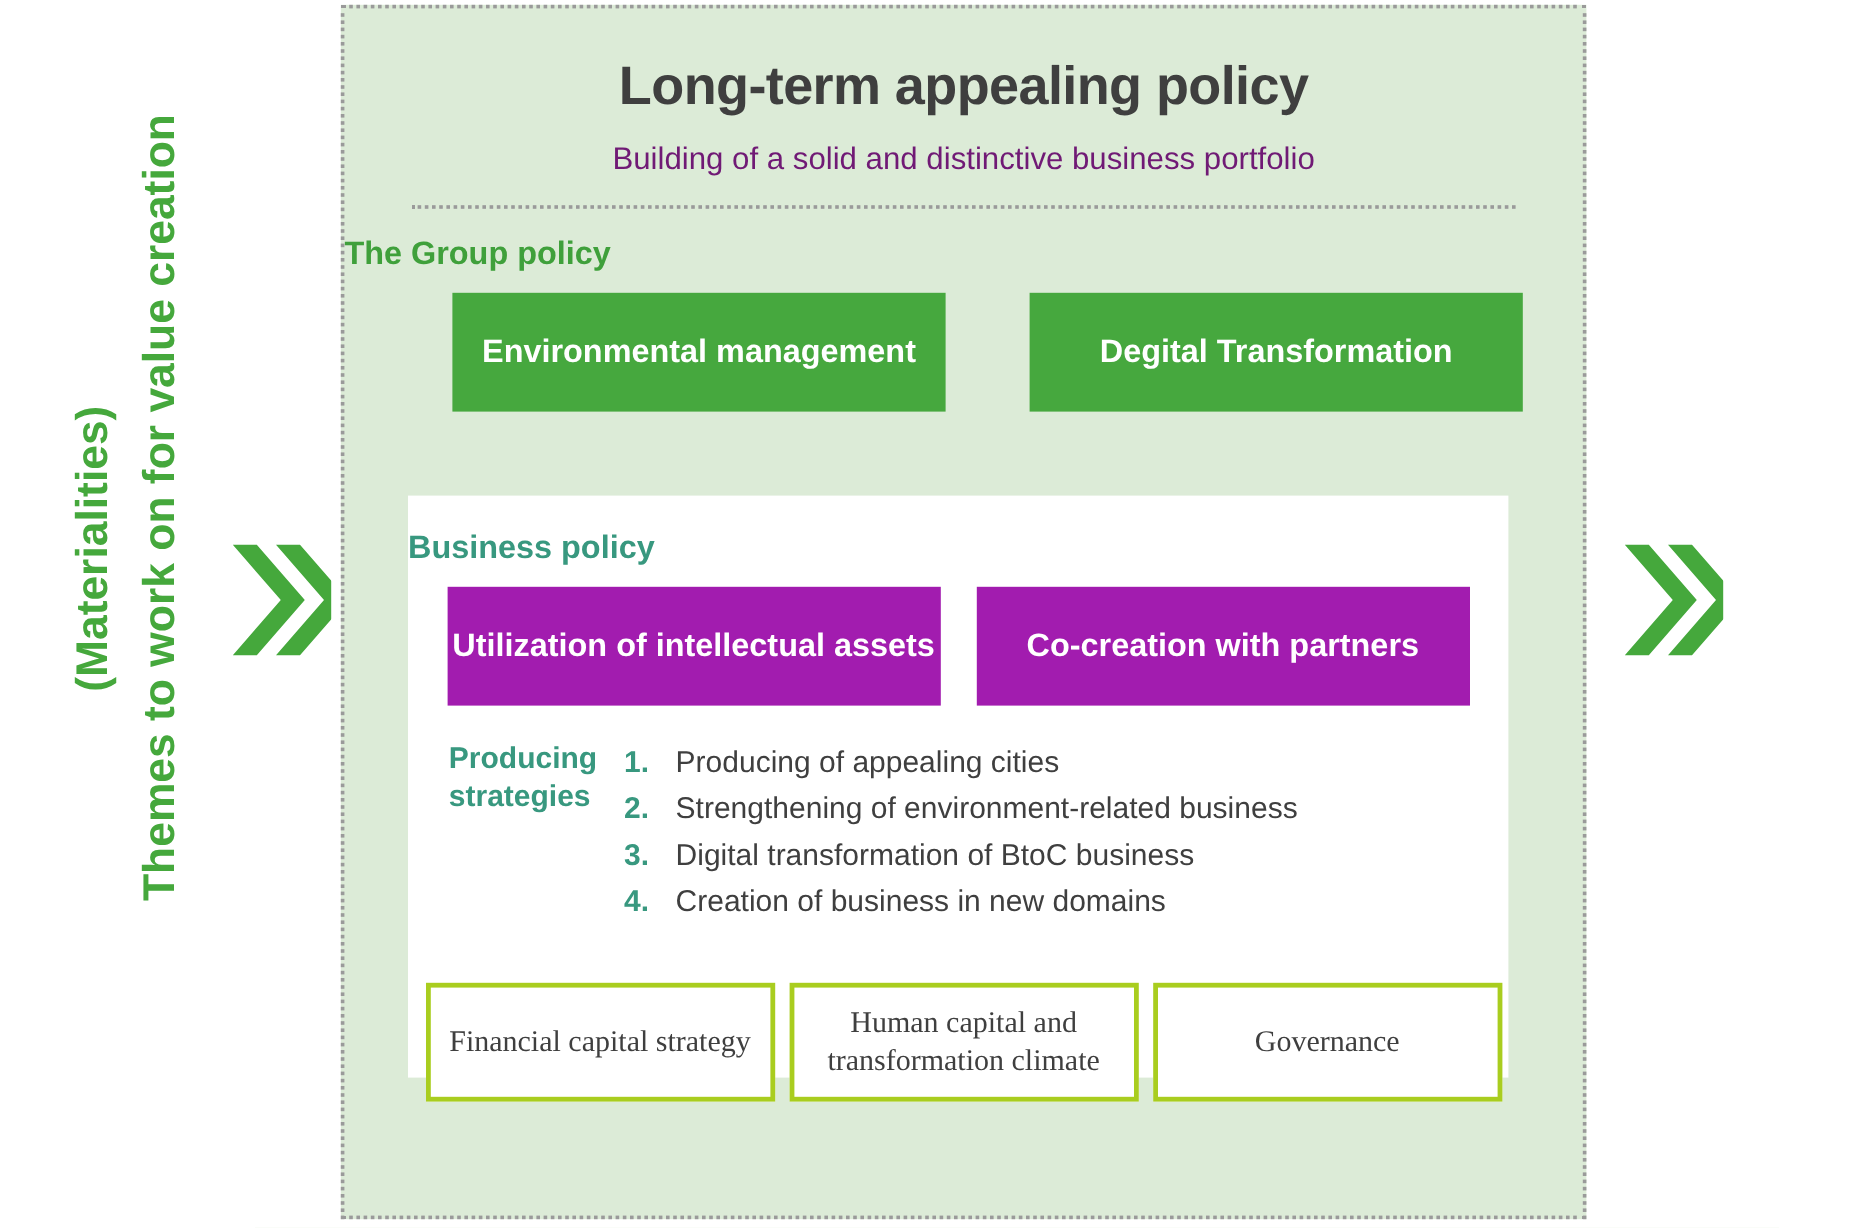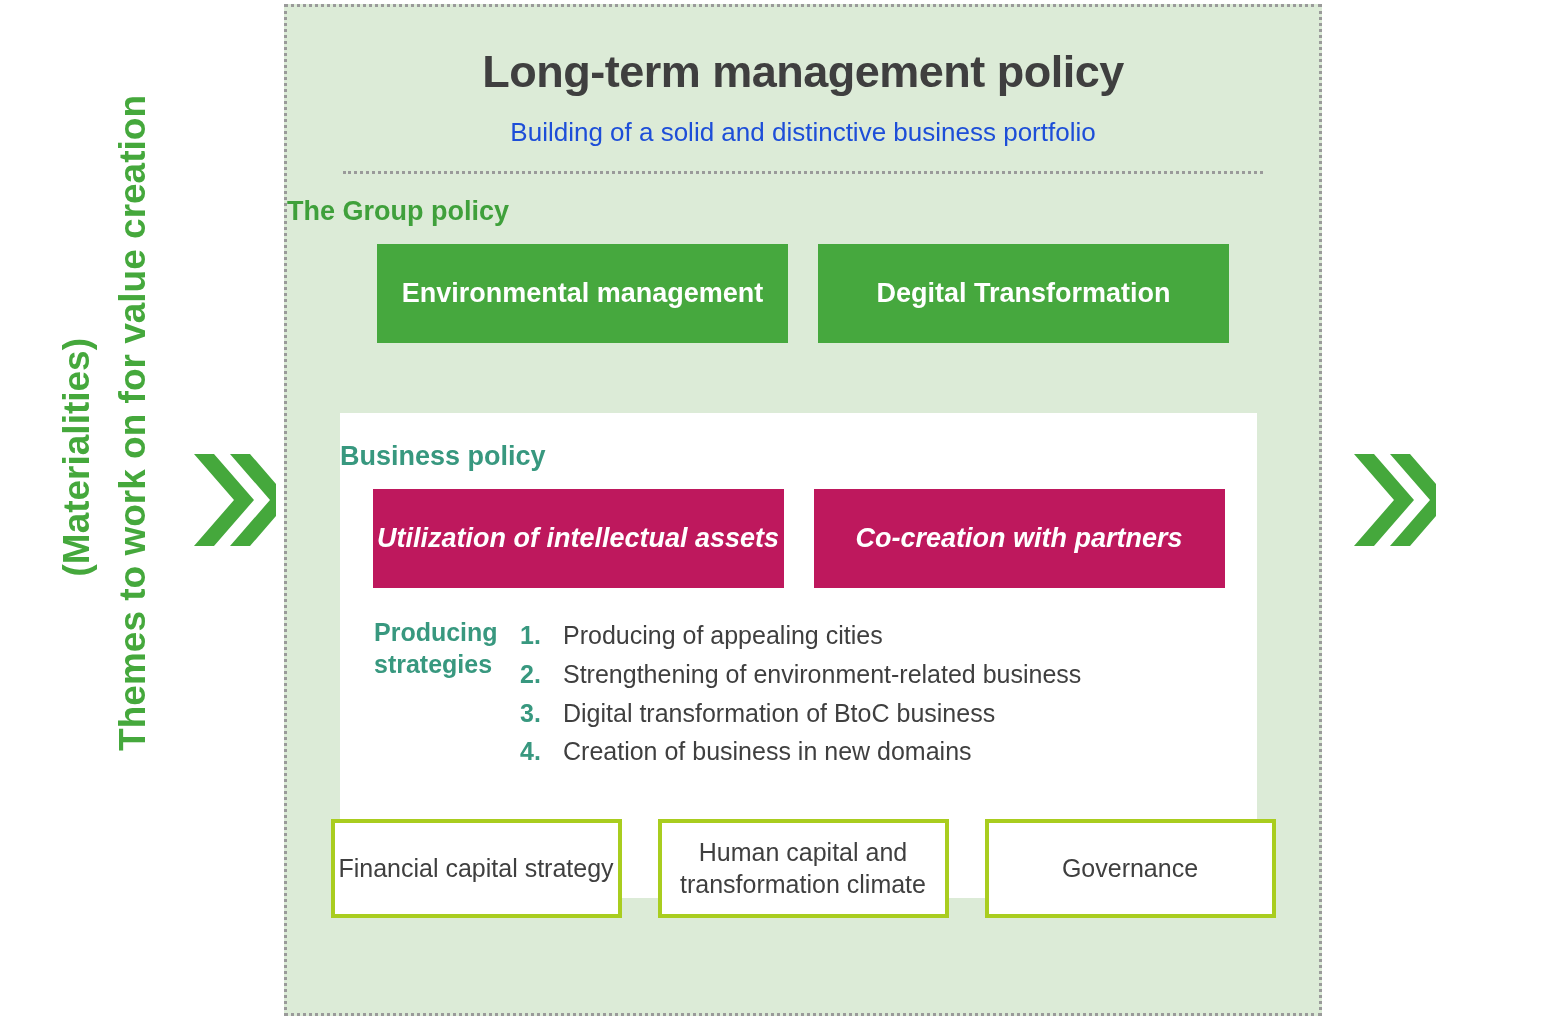--- a/index.html
+++ b/index.html
@@ -76,21 +76,21 @@
   }
   .main-title {
     font-size: 45px;
     font-weight: bold;
     color: #3f3f3f;
     letter-spacing: -0.5px;
     line-height: 1.1;
   }
   .sub-title {
     font-size: 26px;
-    color: #1d4ed8;
+    color: #701a75;
     margin-top: 21px;
     line-height: 1.1;
   }
 
   .divider {
     margin: 25px 56px 0 56px;
     border-top: 3px dotted #9a9a9a;
     height: 0;
   }
 
@@ -116,22 +116,22 @@
     display: flex;
     align-items: center;
     justify-content: center;
     text-align: center;
     color: #ffffff;
     font-size: 27px;
     font-weight: bold;
     line-height: 1.22;
     box-sizing: border-box;
   }
-  .box-green { background: #46a83e; }
-  .box-teal  { background: #be185d; font-style: italic; }
+  .box-green { background: #46a83e; margin-left: 40px; }
+  .box-teal  { background: #a21caf; }
 
   
   .white-panel {
     position: absolute;
     left: 53px;
     top: 406px;
     width: 917px;
     height: 485px;
     background: #ffffff;
     box-sizing: border-box;
@@ -175,22 +175,23 @@
   .strength-head {
     text-align: center;
     font-size: 28px;
     font-weight: bold;
     color: #3f3f3f;
     margin-top: 19px;
   }
   .bottom-row {
     display: flex;
     justify-content: center;
-    gap: 36px;
+    gap: 12px;
     margin-top: 16px;
+    font-family: Liberation Serif, serif;
   }
   .small-box {
     width: 291px;
     height: 99px;
     background: #ffffff;
     border: 4px solid #a9cd1f;
     display: flex;
     align-items: center;
     justify-content: center;
     text-align: center;
@@ -222,21 +223,21 @@
   </svg>
 </div>
 
 <div class="rail rail-right">
   
 </div>
 
 <div class="outer-panel">
 
   <div class="title-block">
-    <div class="main-title">Long-term management policy</div>
+    <div class="main-title">Long-term appealing policy</div>
     <div class="sub-title">Building of a solid and distinctive business portfolio</div>
   </div>
 
   <div class="divider"></div>
 
   <div class="section-head">The Group policy</div>
 
   <div class="box-row">
     <div class="big-box box-green">Environmental management</div>
     <div class="big-box box-green">Degital Transformation</div>

